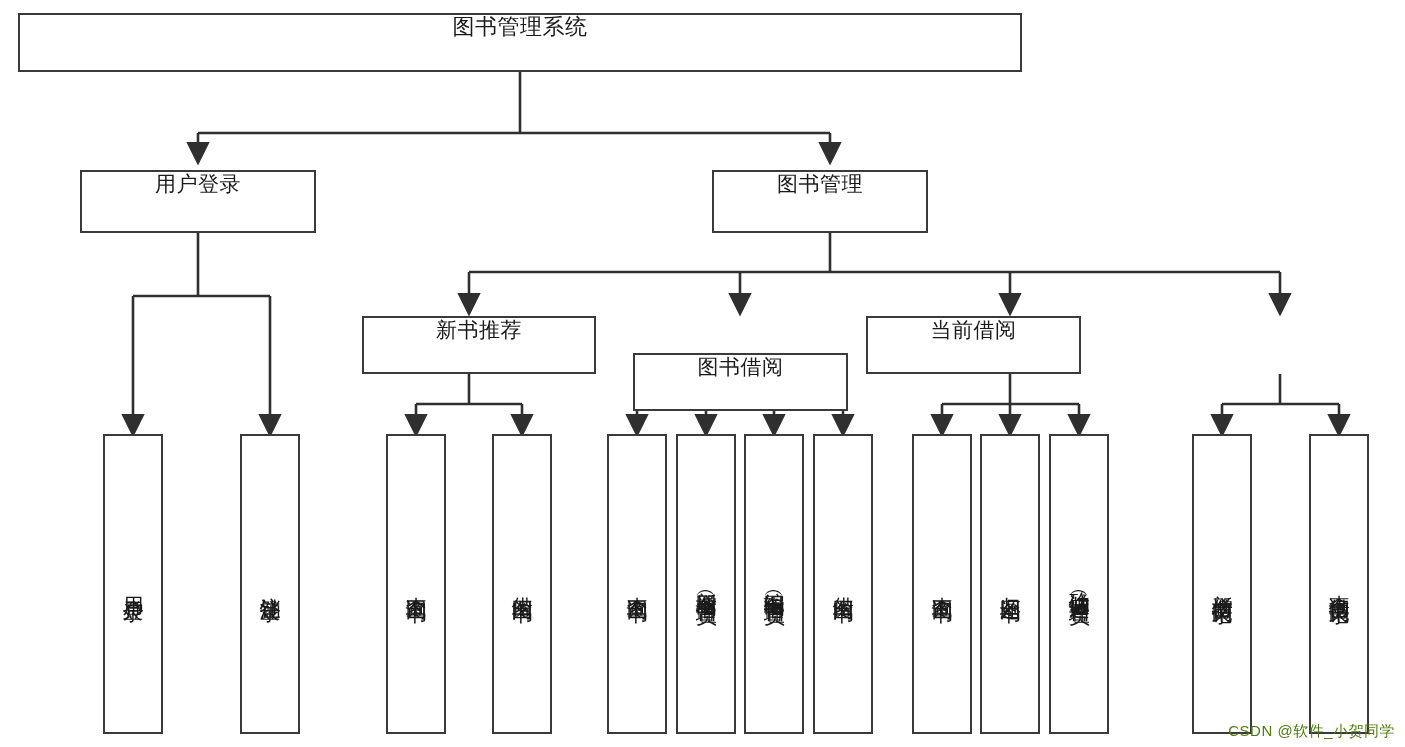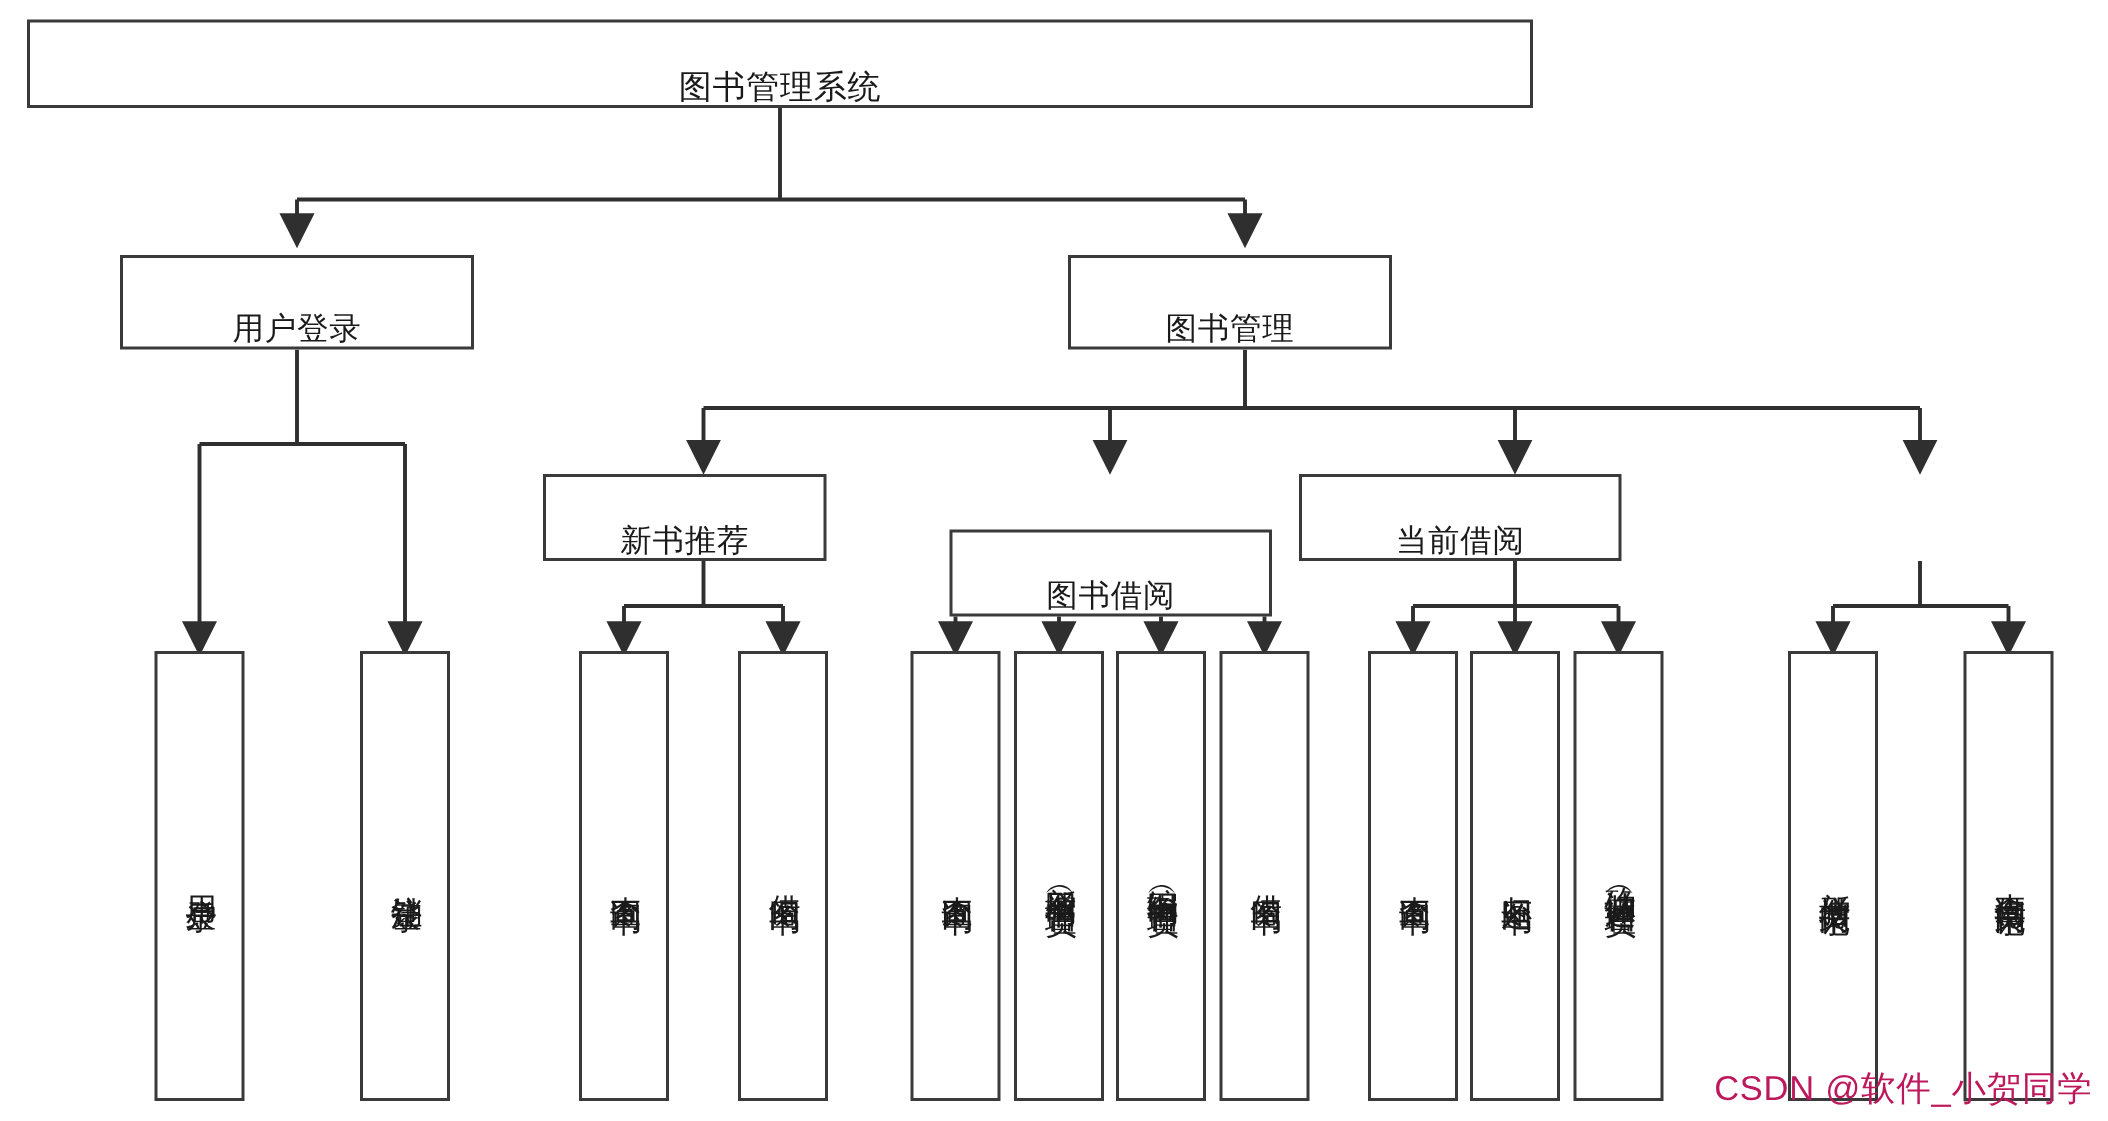--- a/index.html
+++ b/index.html
@@ -25,21 +25,21 @@
     width: 1405px;
     height: 747px;
     pointer-events: none;
   }
   .node {
     position: absolute;
     box-sizing: border-box;
     background: #ffffff;
     border: 2px solid #3a3a3a;
     display: flex;
-    align-items: flex-end;
+    align-items: flex-start;
     justify-content: center;
     color: #1a1a1a;
   }
   .node-h {
     font-size: 21px;
     letter-spacing: 0.5px;
     line-height: 1.1;
     white-space: nowrap;
   }
   .node-root .node-h { font-size: 22px; }
@@ -53,22 +53,22 @@
     text-align: center;
   }
   .node-leaf {
     align-items: center;
     justify-content: center;
   }
   #watermark {
     position: absolute;
     right: 10px;
     bottom: 6px;
-    font-size: 23px;
-    color: #be185d;
+    font-size: 15px;
+    color: #4d7c0f;
     white-space: nowrap;
     letter-spacing: 0.5px;
     font-family: "Liberation Sans", "DejaVu Sans", sans-serif;
   }
 </style>
 </head>
 <body>
 
 <div id="diagram-root">
 
@@ -126,21 +126,21 @@
     <span class="node-h">图书管理系统</span>
   </div>
 
   <div class="node" style="left:80px; top:170px; width:236px; height:63px;">
     <span class="node-h">用户登录</span>
   </div>
   <div class="node" style="left:712px; top:170px; width:216px; height:63px;">
     <span class="node-h">图书管理</span>
   </div>
 
-  <div class="node" style="left:362px; top:316px; width:189px; height:58px;">
+  <div class="node" style="left:362px; top:316px; width:234px; height:58px;">
     <span class="node-h">新书推荐</span>
   </div>
   <div class="node" style="left:633px; top:316px; width:215px; height:58px;margin-top:37px;">
     <span class="node-h">图书借阅</span>
   </div>
   <div class="node" style="left:866px; top:316px; width:215px; height:58px;">
     <span class="node-h">当前借阅</span>
   </div>
 
   <div class="node node-leaf" style="left:103px; top:434px; width:60px; height:300px;">

